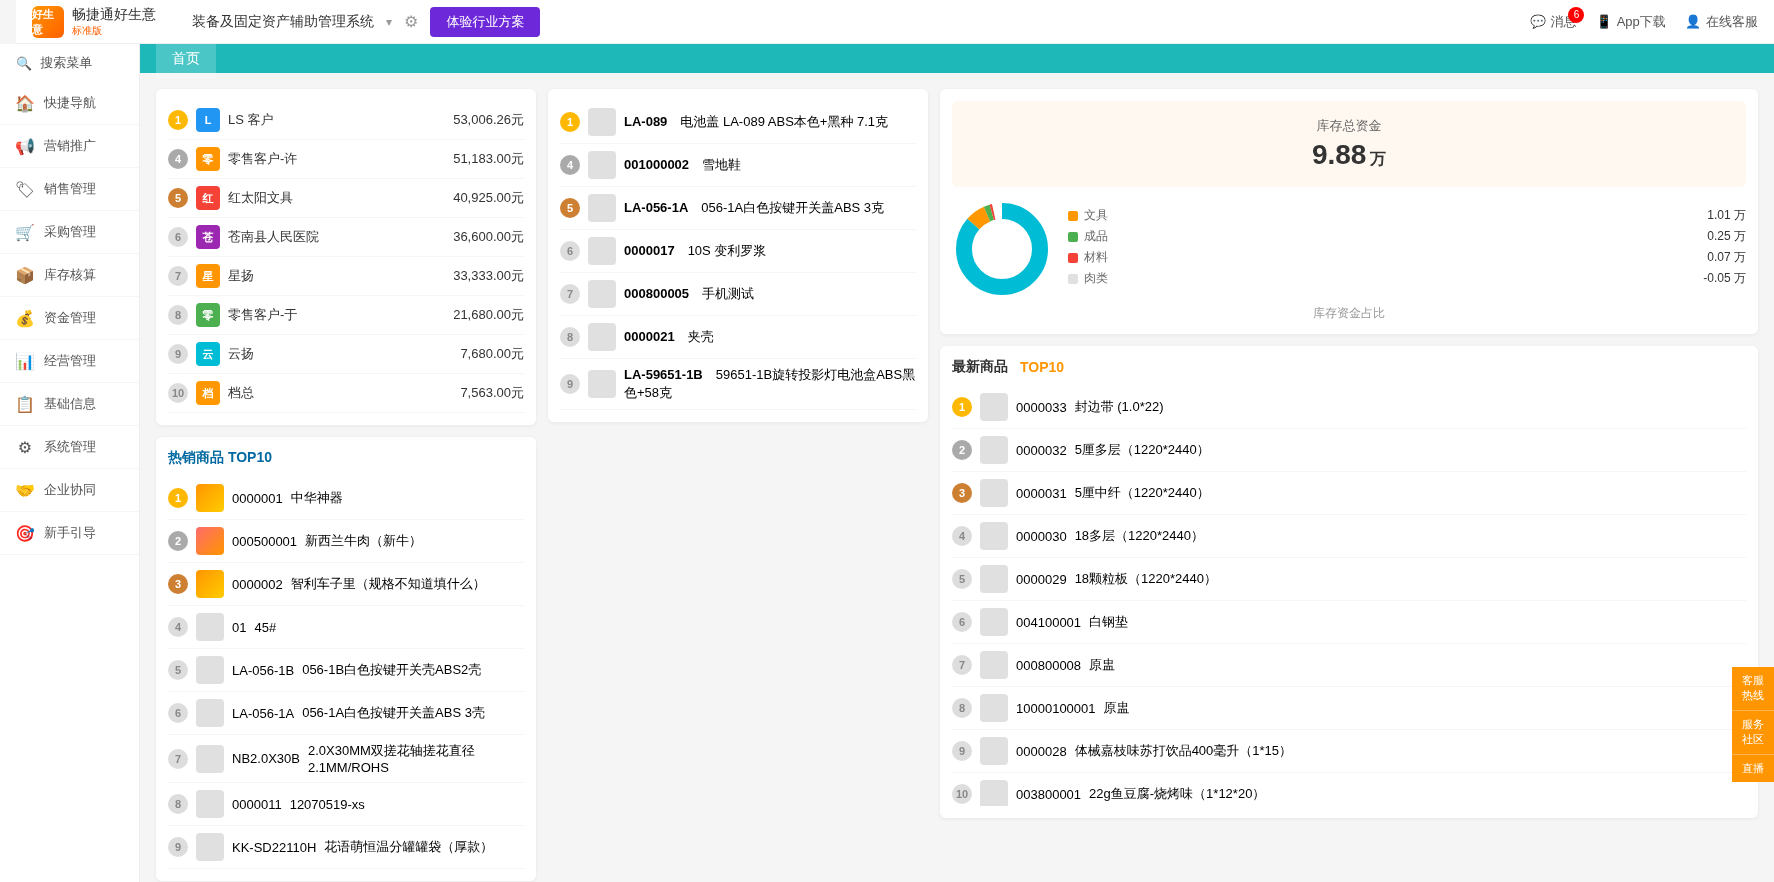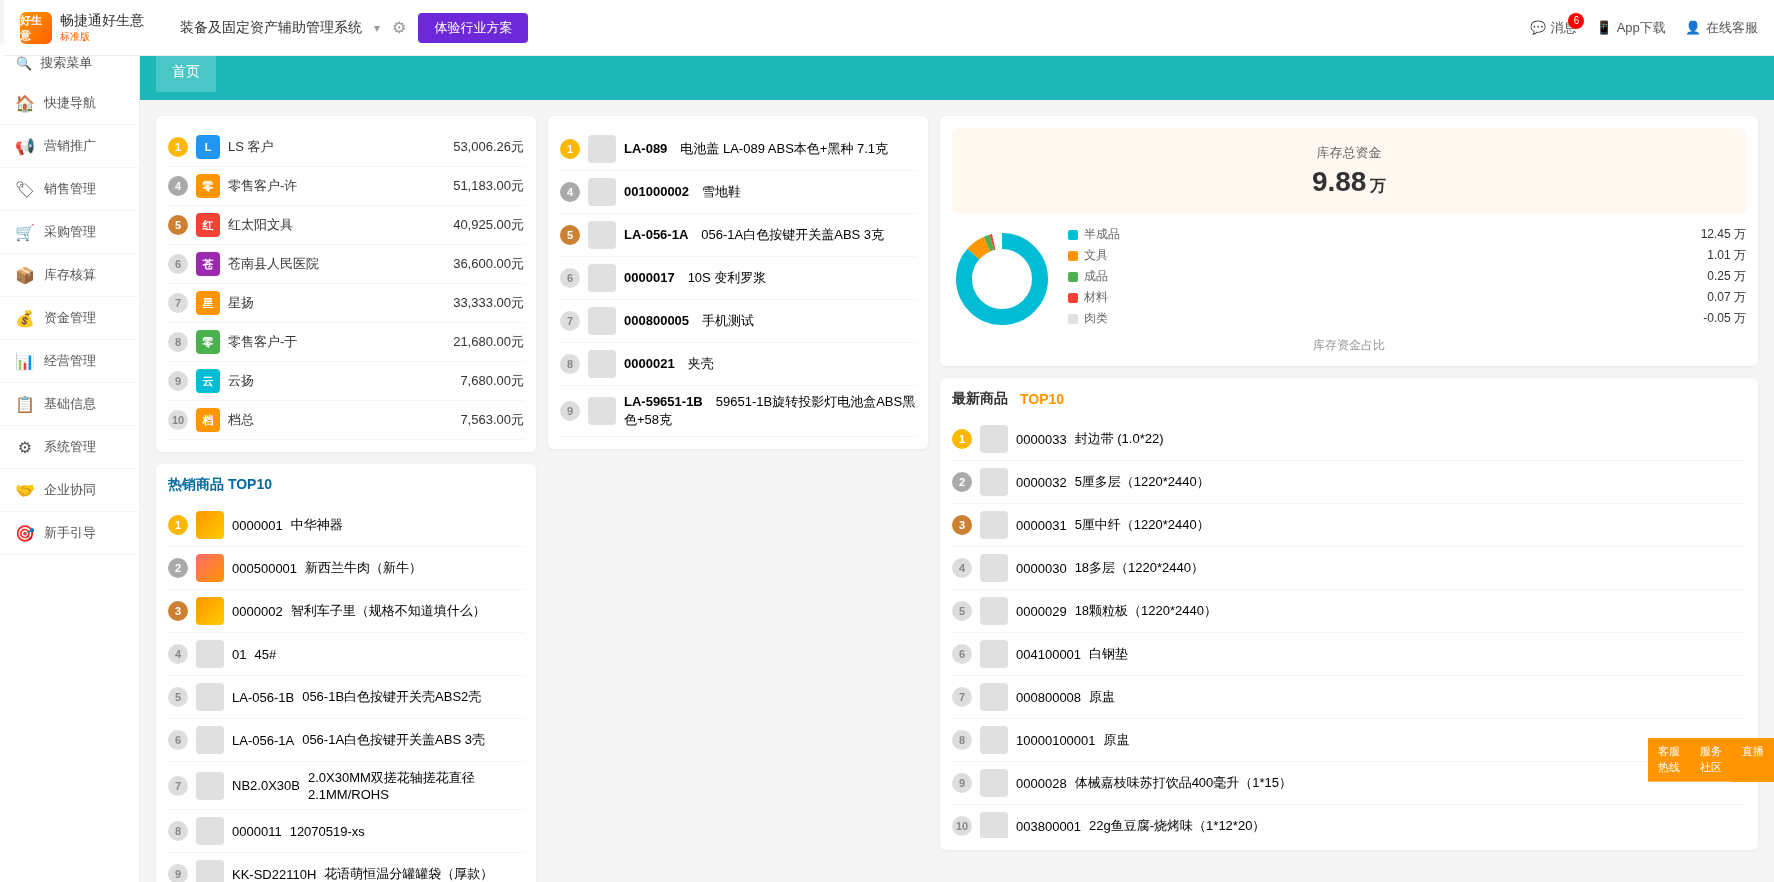--- a/index.html
+++ b/index.html
@@ -1,27 +1,27 @@
 <!DOCTYPE html>
 <html><head>
   <meta charset="utf-8">
   <style>
     * { box-sizing: border-box; margin: 0; padding: 0; }
     body { font-family: 'Microsoft YaHei', Arial, sans-serif; font-size: 13px; background: #f5f5f5; overflow: hidden; width: 1774px; height: 882px; }
 
     
     .header {
-      height: 56px;
+      height: 44px;
       background: #fff;
       border-bottom: 1px solid #eee;
       display: flex;
       align-items: center;
       padding: 12px 16px;
       position: fixed;
-      top: 0; left: 4px; right: 0;
+      top: 0; left: 16px; right: 0;
       z-index: 100;
     }
     .header-logo {
       width: 140px;
       display: flex;
       align-items: center;
       gap: 8px;
     }
     .logo-icon {
       width: 32px; height: 32px;
@@ -108,21 +108,21 @@
       margin-left: 140px;
       margin-top: 44px;
       height: calc(882px - 44px);
       overflow-y: auto;
     }
     .nav-bar {
       background: #1eb8b8;
       padding: 0 16px;
       display: flex;
       align-items: center;
-      height: 56px;
+      height: 29px;
     }
     .nav-tab {
       color: #fff;
       font-size: 14px;
       padding: 0 16px;
       height: 40px;
       display: flex; align-items: center;
       cursor: pointer;
       background: rgba(255,255,255,0.2);
       border-radius: 4px 4px 0 0;
@@ -227,21 +227,21 @@
       display: flex; align-items: center; gap: 8px;
       padding: 7px 0;
       border-bottom: 1px solid #f5f5f5;
       font-size: 13px;
     }
 
     
     .float-btns {
       position: fixed;
       right: 0; bottom: 100px;
-      display: flex; flex-direction: row;
+      display: flex; flex-direction: column;
       z-index: 200;
     }
     .float-btn {
       background: #ff9500;
       color: #fff;
       width: 42px;
       padding: 6px 4px;
       text-align: center;
       font-size: 11px;
       cursor: pointer;
@@ -538,25 +538,20 @@
 
               <circle cx="50" cy="50" r="38" fill="none" stroke="#ff9800" stroke-width="16" stroke-dasharray="17 239" stroke-dashoffset="-206" transform="rotate(-90 50 50)"></circle>
 
               <circle cx="50" cy="50" r="38" fill="none" stroke="#4caf50" stroke-width="16" stroke-dasharray="5 239" stroke-dashoffset="-223" transform="rotate(-90 50 50)"></circle>
 
               <circle cx="50" cy="50" r="38" fill="none" stroke="#f44336" stroke-width="16" stroke-dasharray="2 239" stroke-dashoffset="-228" transform="rotate(-90 50 50)"></circle>
             </svg>
           </div>
           <div class="inventory-legend">
             <div class="legend-item">
-              <div class="legend-dot" style="background:#00bcd4"></div>
-              <span class="legend-name">半成品</span>
-              <span class="legend-val">12.45 万</span>
-            </div>
-            <div class="legend-item">
               <div class="legend-dot" style="background:#ff9800"></div>
               <span class="legend-name">文具</span>
               <span class="legend-val">1.01 万</span>
             </div>
             <div class="legend-item">
               <div class="legend-dot" style="background:#4caf50"></div>
               <span class="legend-name">成品</span>
               <span class="legend-val">0.25 万</span>
             </div>
             <div class="legend-item">

